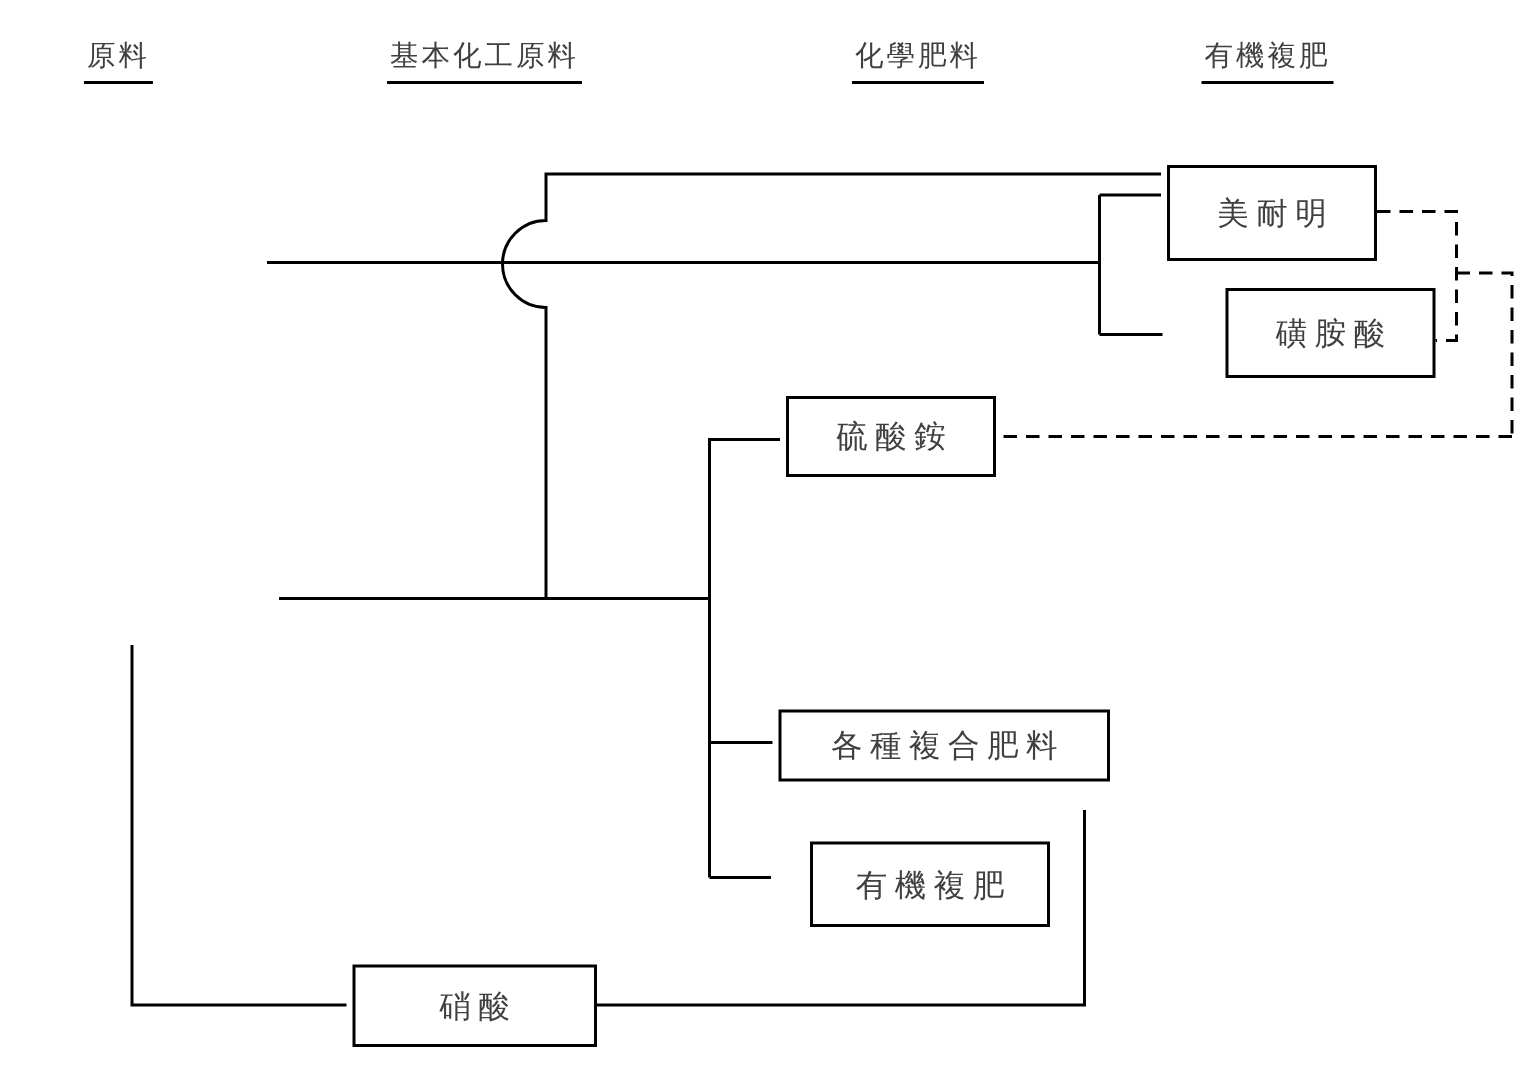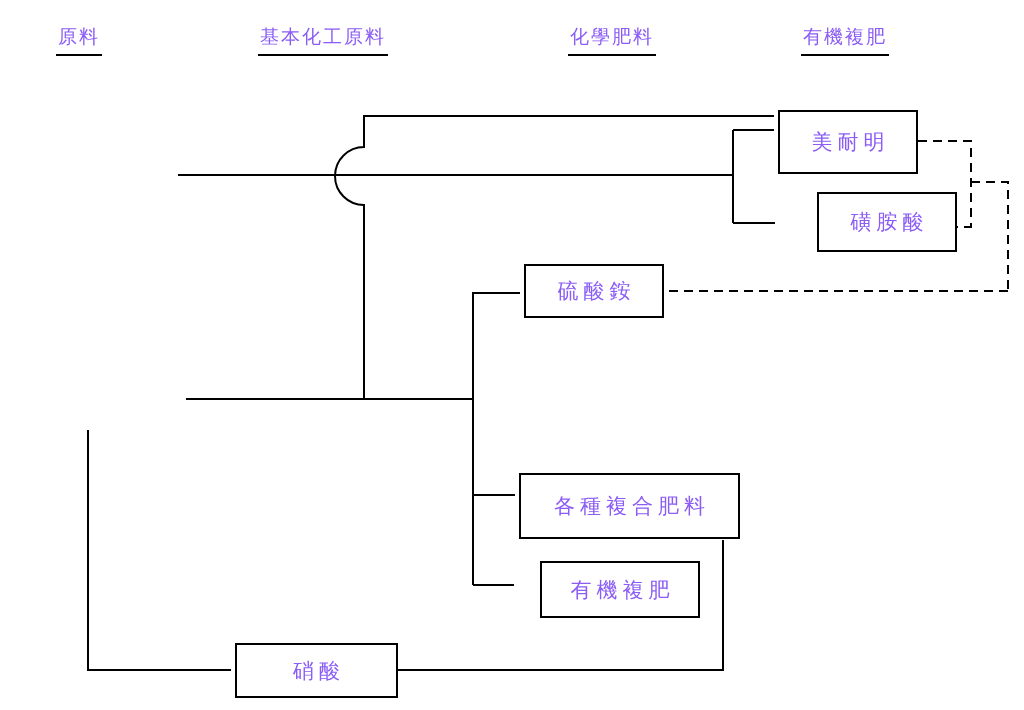--- a/index.html
+++ b/index.html
@@ -6,21 +6,21 @@
     margin: 0;
     padding: 0;
     background: #ffffff;
   }
   #canvas {
     position: relative;
     width: 1024px;
     height: 710px;
     background: #ffffff;
     font-family: Liberation Sans, sans-serif;
-    color: #8b5cf6;
+    color: #404040;
     overflow: hidden;
     border-radius: 29px;
   }
   #wires {
     position: absolute;
     left: 0;
     top: 0;
     width: 1024px;
     height: 710px;
   }
@@ -103,21 +103,21 @@
   </div>
 
   <div class="node" style="left:817px; top:192px; width:140px; height:60px;">
     <span class="lbl">磺胺酸</span>
   </div>
 
   <div class="node" style="left:524px; top:264px; width:140px; height:54px;">
     <span class="lbl">硫酸銨</span>
   </div>
 
-  <div class="node" style="left:519px; top:473px; width:221px; height:66px;">
+  <div class="node" style="left:519px; top:473px; width:221px; height:48px;">
     <span class="lbl">各種複合肥料</span>
   </div>
 
   <div class="node" style="left:518px; top:561px; width:160px; height:57px;margin-left:22px;">
     <span class="lbl">有機複肥</span>
   </div>
 
   <div class="node" style="left:235px; top:643px; width:163px; height:55px;">
     <span class="lbl">硝酸</span>
   </div>

